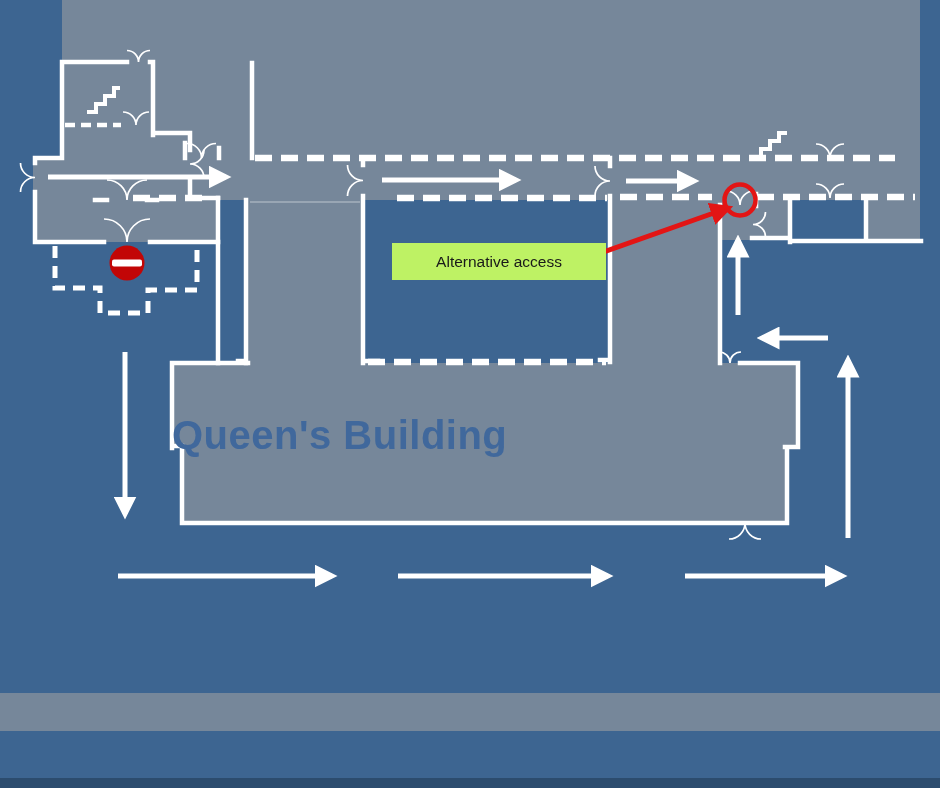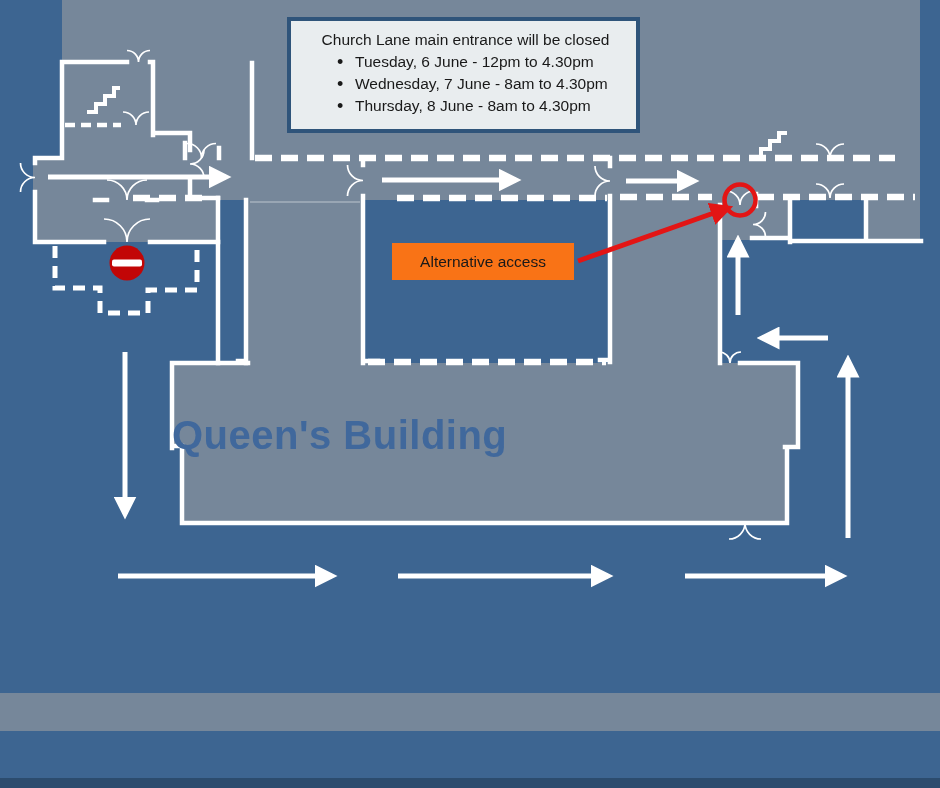--- a/index.html
+++ b/index.html
@@ -13,22 +13,22 @@
   .notice-box{
     left:287px;top:17px;width:353px;height:116px;
     background:#e9edef;border:4px solid #2f547a;
     color:#191919;padding:8px 8px 0 12px;
   }
   .notice-title{font-size:15.5px;line-height:21px;text-align:center;white-space:nowrap;}
   .notice-list{margin:1px 0 0 34px;}
   .notice-item{font-size:15.5px;line-height:22px;position:relative;padding-left:18px;white-space:nowrap;}
   .notice-item::before{content:"\2022";position:absolute;left:0;top:0;font-size:18px;}
   .alt-label{
-    left:392px;top:243px;width:182px;height:37px;
-    background:#f97316;color:#191919;font-size:15.5px;
+    left:392px;top:243px;width:214px;height:37px;
+    background:#bef264;color:#191919;font-size:15.5px;
     display:flex;align-items:center;justify-content:center;
   }
   .building-label{
     left:172px;top:413px;width:626px;
     font-size:40px;font-weight:bold;color:#40689c;letter-spacing:.5px;
     white-space:nowrap;
   }
 </style>
 </head>
 <body>
@@ -155,26 +155,18 @@
       <path d="M578 261 L728 208" stroke="#e31515" stroke-width="5" fill="none" marker-end="url(#ahr)"></path>
       <circle cx="740" cy="200" r="15.5" stroke="#e31515" stroke-width="4.5" fill="none"></circle>
     </g>
 
     <g>
       <circle cx="127" cy="263" r="17.5" fill="#c20606"></circle>
       <rect x="112" y="259.5" width="30" height="7" rx="2" fill="#ffffff"></rect>
     </g>
   </svg>
 
-  <div class="overlay notice-box">
-    <div class="notice-title">Church Lane main entrance will be closed</div>
-    <div class="notice-list">
-      <div class="notice-item">Tuesday, 6 June - 12pm to 4.30pm</div>
-      <div class="notice-item">Wednesday, 7 June - 8am to 4.30pm</div>
-      <div class="notice-item">Thursday, 8 June - 8am to 4.30pm</div>
-    </div>
-  </div>
 
   <div class="overlay alt-label">Alternative access</div>
 
   <div class="overlay building-label">Queen's Building</div>
 
 </div>
 
 </body></html>

